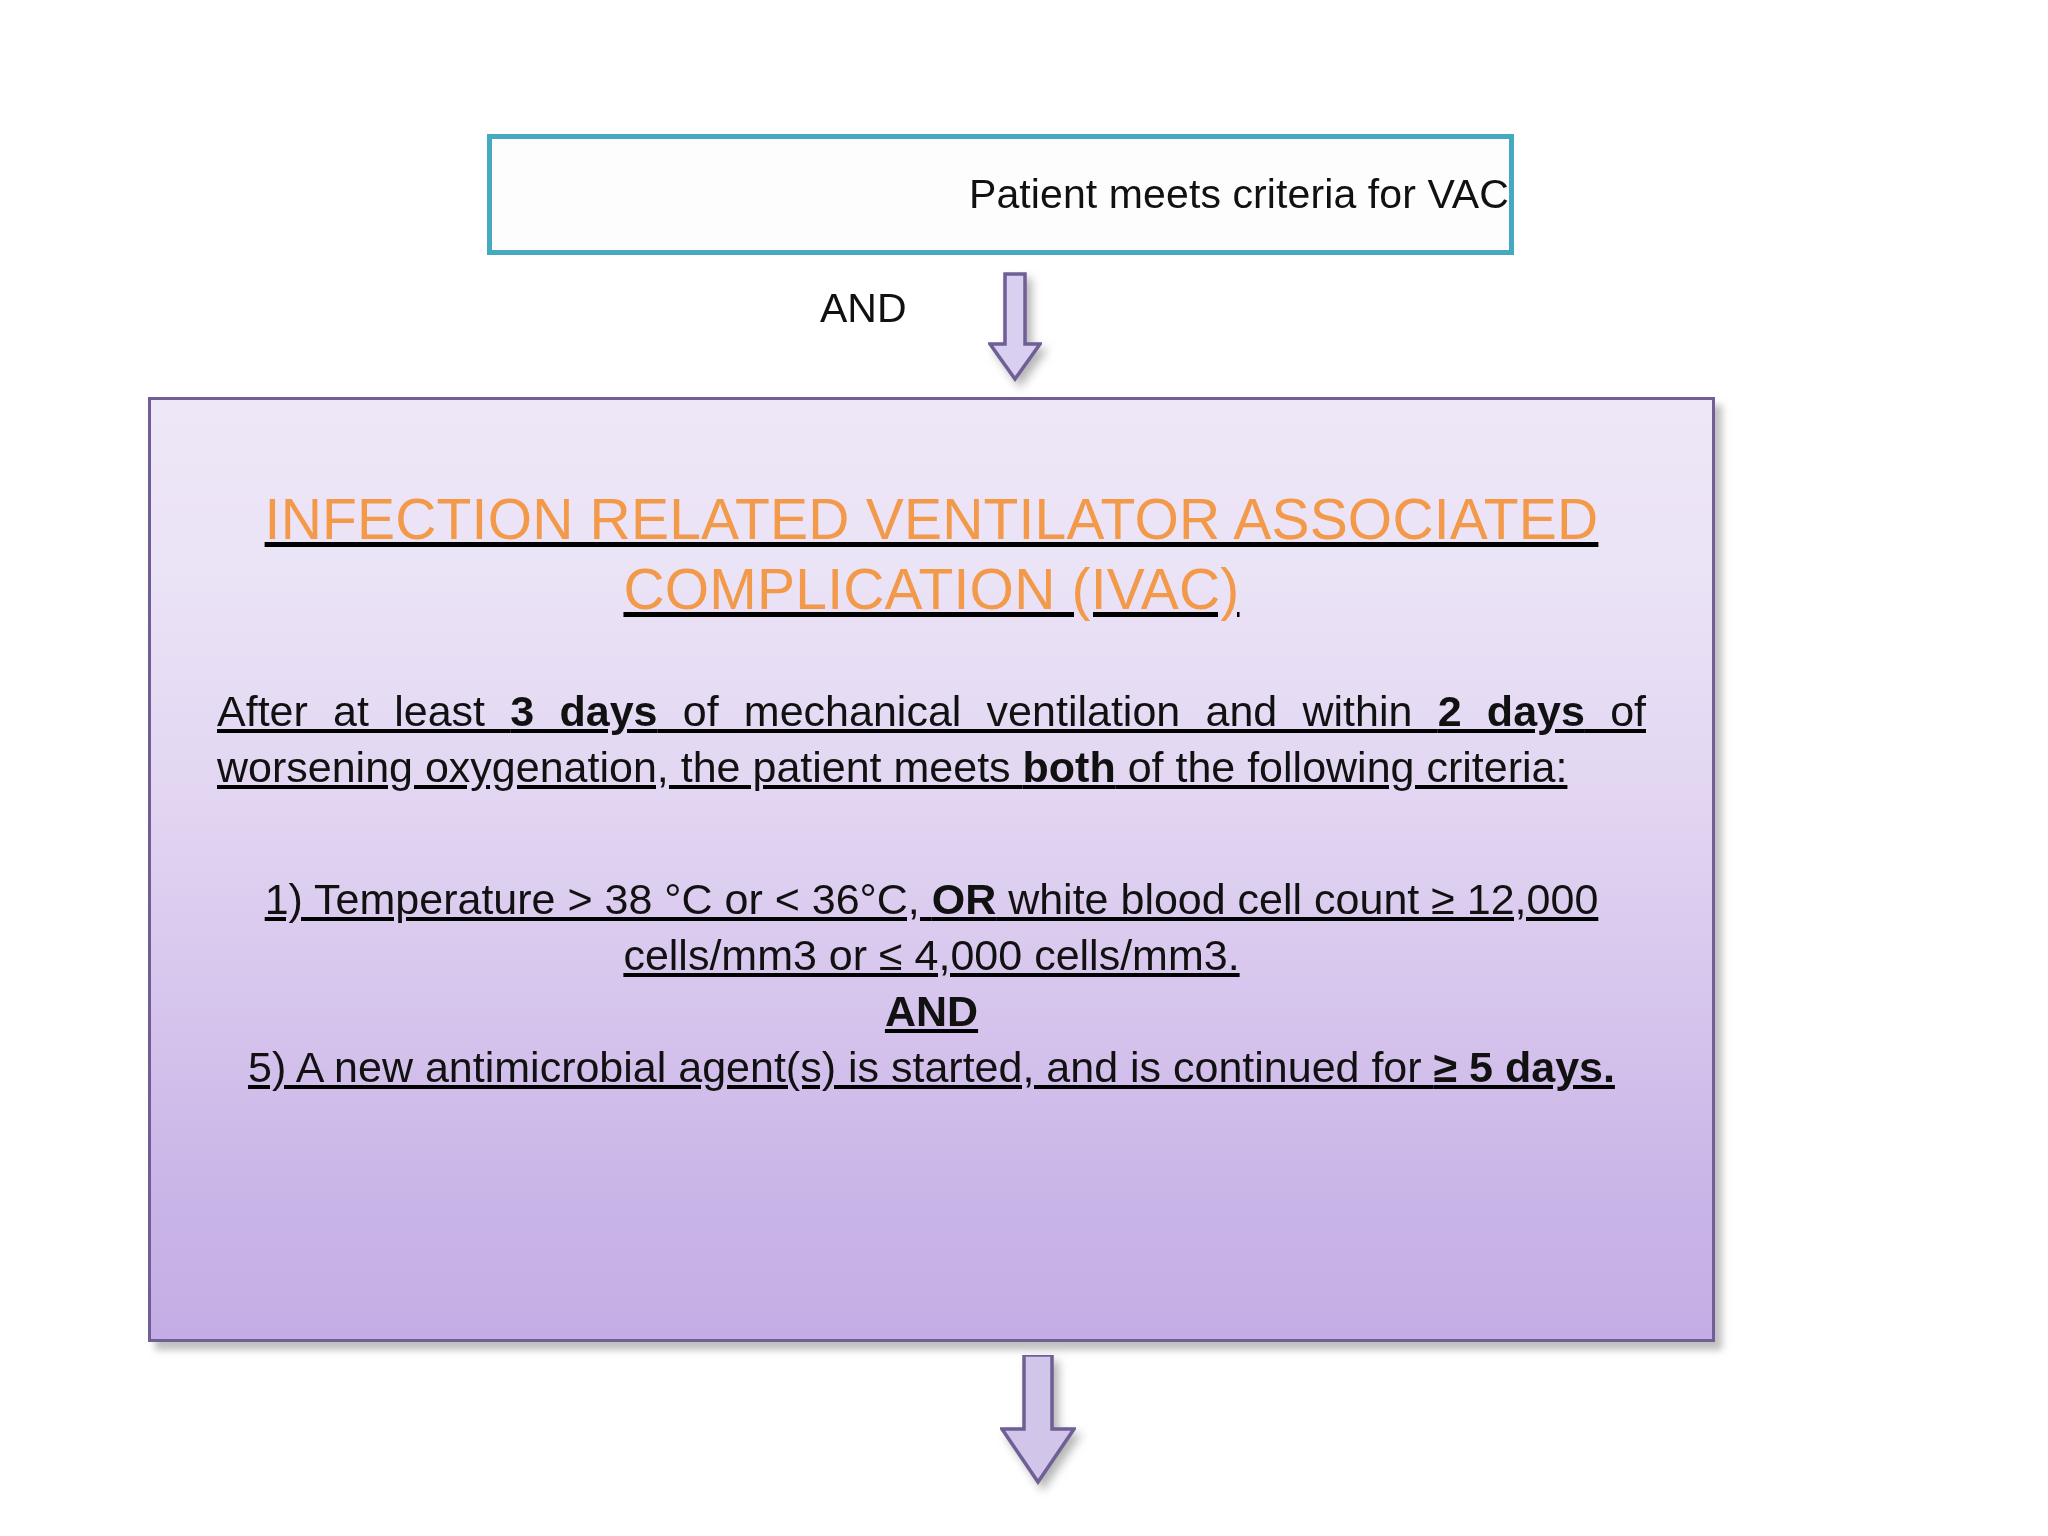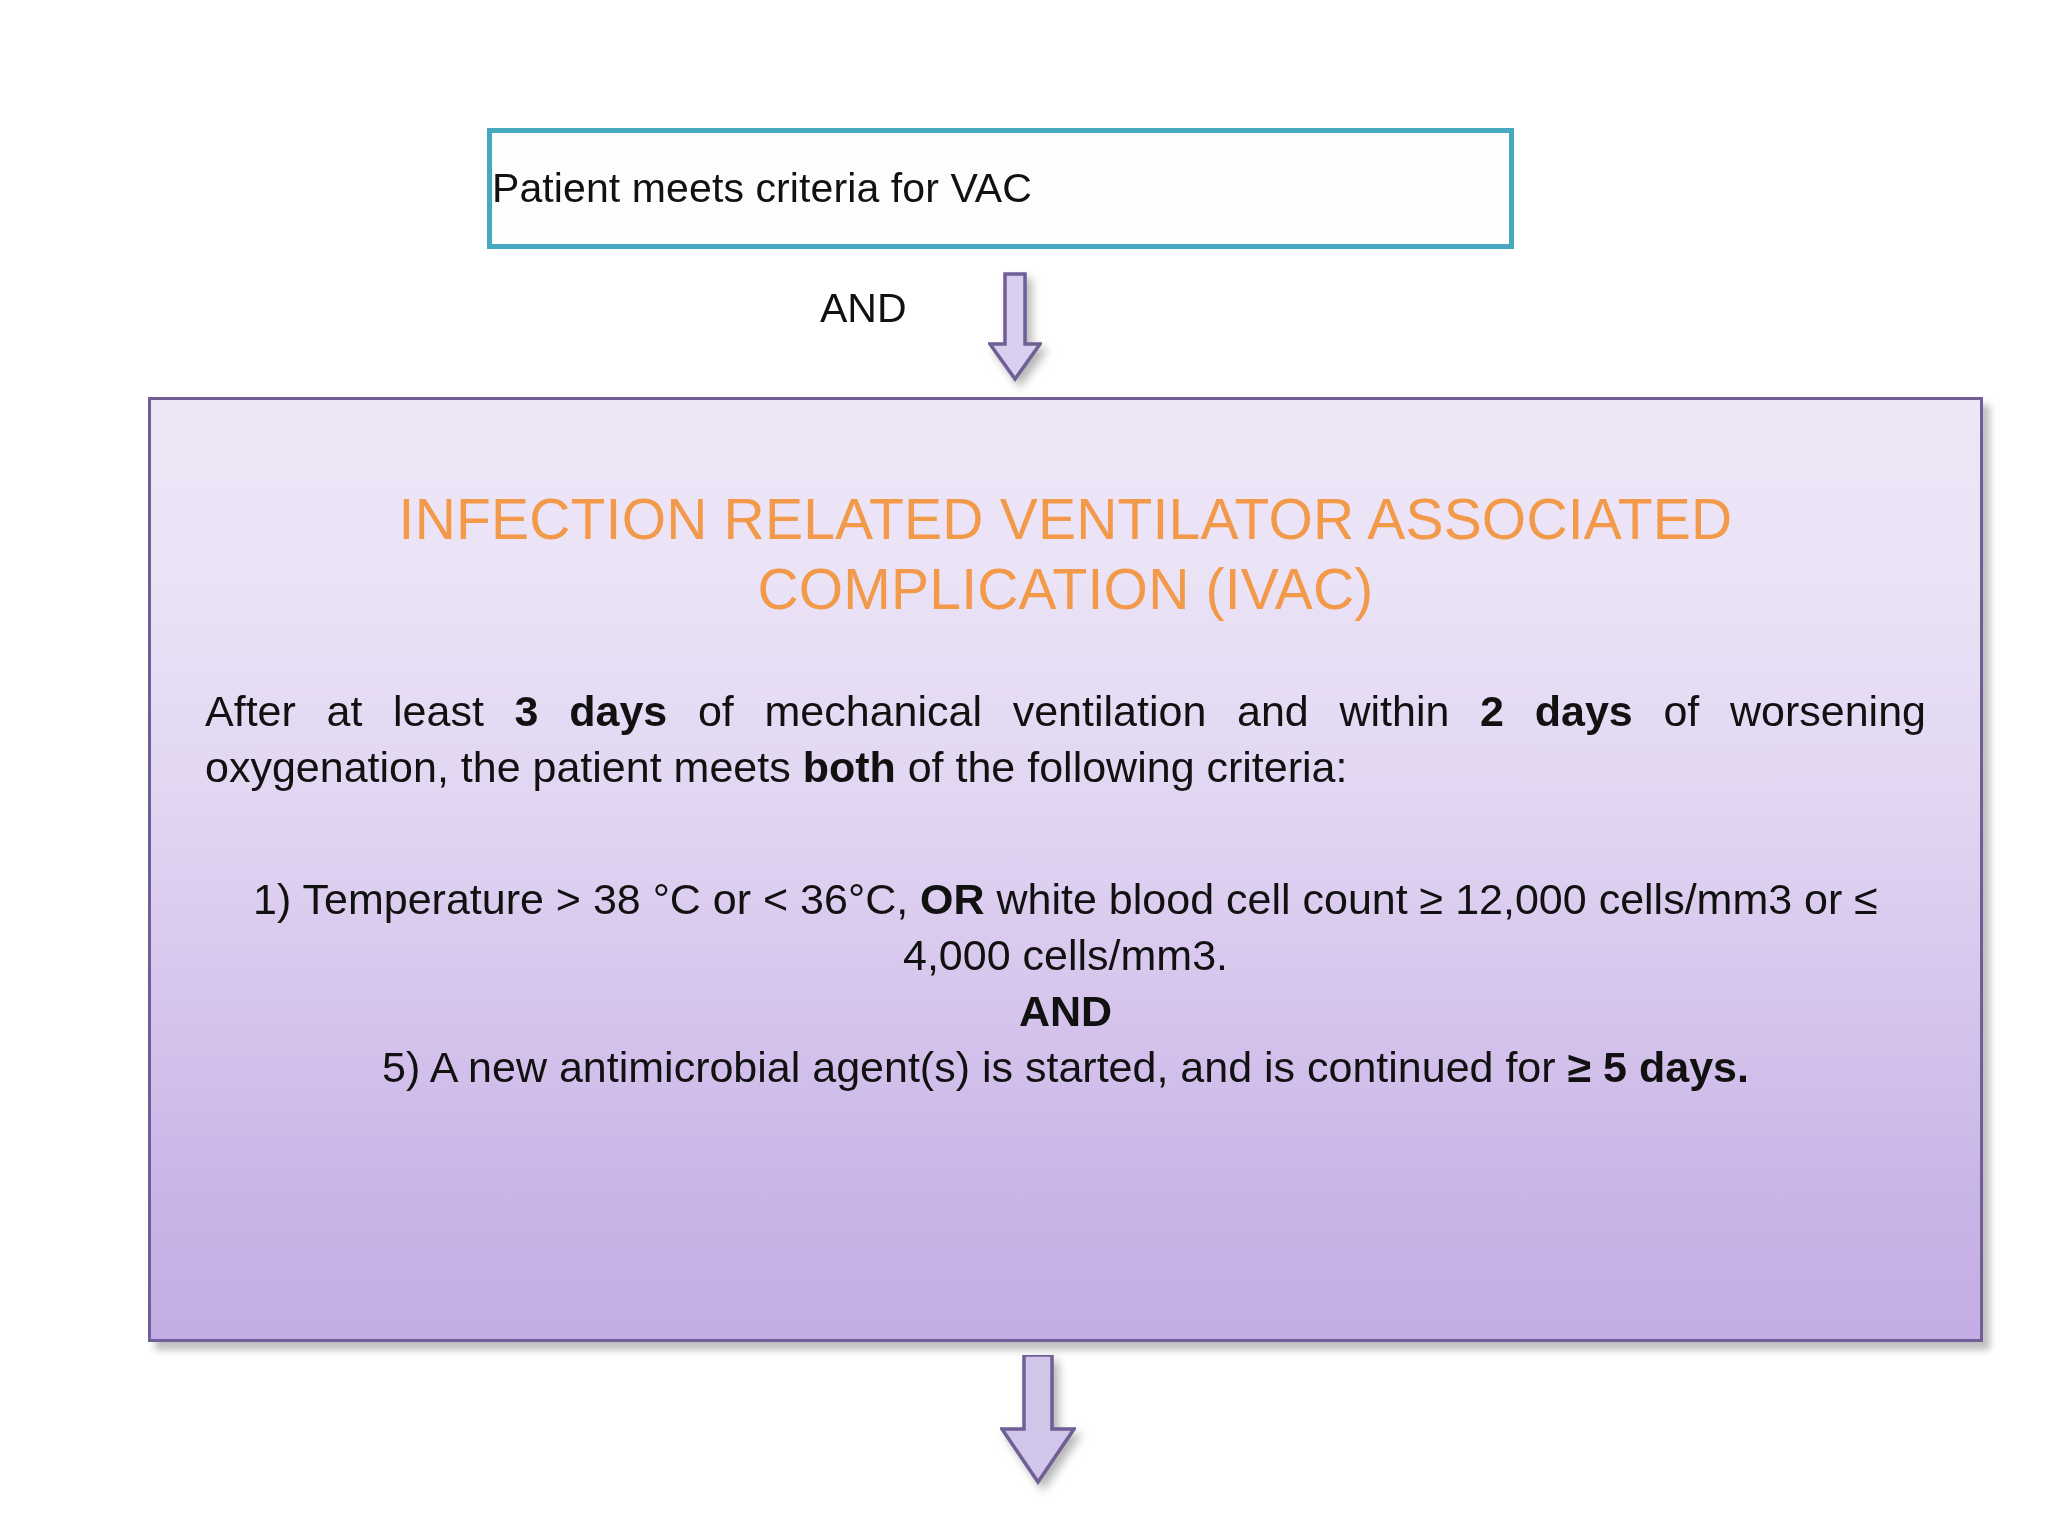--- a/index.html
+++ b/index.html
@@ -13,29 +13,29 @@
     position: relative;
     overflow: hidden;
     font-family: "Liberation Sans", sans-serif;
     color: #000000;
   }
 
   
   .vac-box {
     position: absolute;
     left: 487px;
-    top: 128px;
+    top: 134px;
     width: 1027px;
     height: 121px;
     box-sizing: border-box;
     background: #fdfdfd;
     border: 5px solid #45a9c0;
     display: flex;
     align-items: center;
-    justify-content: flex-start;
+    justify-content: flex-end;
   }
   .vac-box-label {
     font-size: 41px;
     line-height: 1.1;
     color: #111111;
     letter-spacing: .1px;
     white-space: nowrap;
   }
 
   
@@ -54,33 +54,34 @@
   }
   .arrow svg { display: block; }
   .arrow-top   { left: 988px; top: 272px;  width: 54px;  height: 110px; }
   .arrow-bottom{ left: 1000px; top: 1355px; width: 76px;  height: 130px; }
 
   
   .ivac-panel {
     position: absolute;
     left: 148px;
     top: 397px;
-    width: 1835px;
+    width: 1567px;
     height: 945px;
     box-sizing: border-box;
     border: 3px solid #6f5f96;
     background: linear-gradient(180deg,
                 #eee7f7 0%,
                 #ebe3f6 18%,
                 #e2d6f2 42%,
                 #d4c2ec 68%,
                 #c9b4e7 86%,
                 #c4ade4 100%);
     box-shadow: 7px 8px 7px rgba(140,140,140,.55);
-    padding: 0 28px;
+    padding: 0 40px;
+    text-decoration: underline;
   }
 
   .ivac-title {
     margin: 0;
     padding-top: 84px;
     text-align: center;
     font-size: 57px;
     line-height: 1.23;
     font-weight: 400;
     color: #f2994a;

